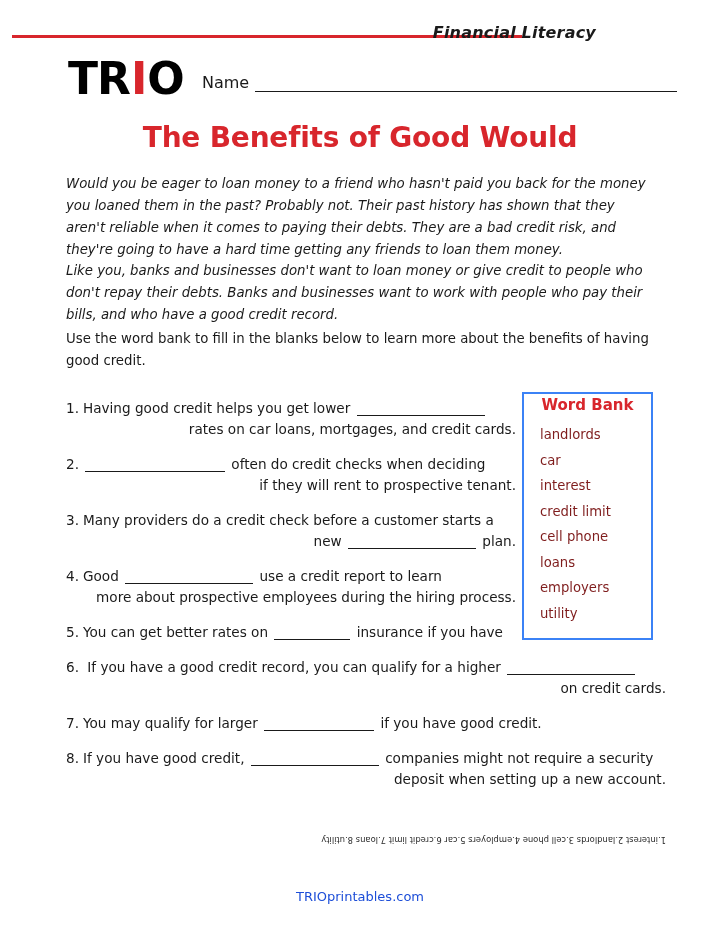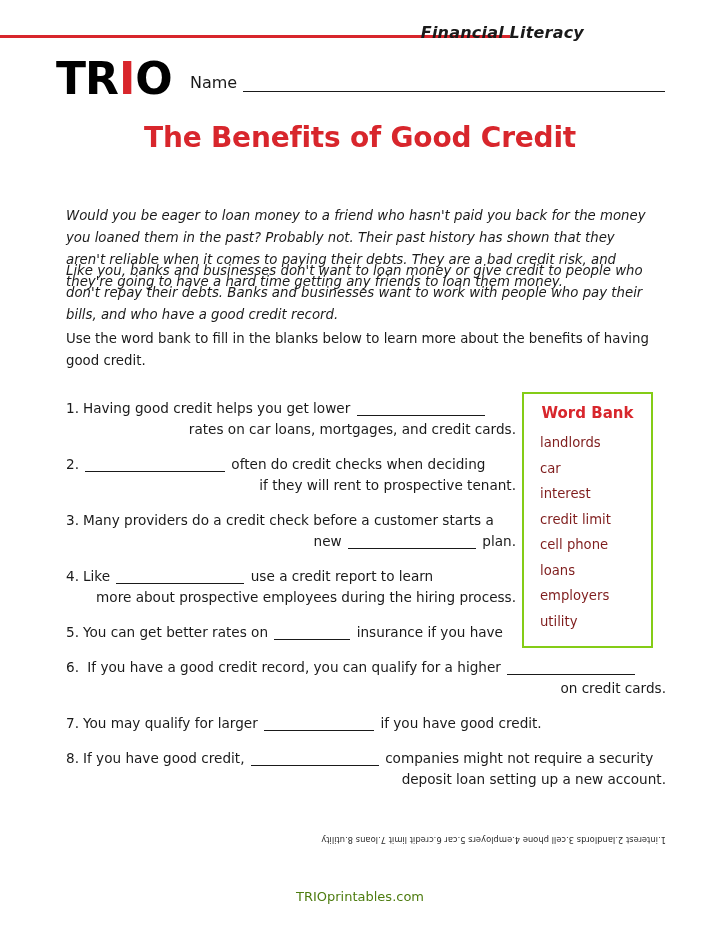--- a/index.html
+++ b/index.html
@@ -12,21 +12,21 @@
     height: 932px;
     position: relative;
     font-family: "Liberation Sans", sans-serif;
     color: #1a1a1a;
     overflow: hidden;
   }
 
   
   .header {
     position: absolute;
-    top: 0; left: 0;
+    top: 0; left: 12px;
     width: 608px;
     height: 108px;
     text-align: right;
   }
   .header-rule {
     position: absolute;
     left: 0;
     top: 35px;
     width: 510px;
     height: 3px;
@@ -107,21 +107,21 @@
   .intro {
     position: absolute;
     left: 66px;
     width: 592px;
     font-family: "DejaVu Sans", sans-serif;
     font-size: 13.3px;
     line-height: 22px;
     color: #1a1a1a;
   }
   .intro.italic { font-style: italic; }
-  #intro-1 { top: 173px; margin-top: 32px; }
+  #intro-1 { top: 173px; }
   #intro-2 { top: 260px; }
   #instructions { top: 328px; }
 
   
   .questions {
     position: absolute;
     left: 66px;
     top: 398px;
     width: 600px;
   }
@@ -157,24 +157,24 @@
 
   
   .q-narrow { width: 450px; }
 
   
   .word-bank {
     position: absolute;
     left: 522px;
     top: 392px;
     width: 131px;
-    border: 2px solid #84cc16;
+    border: 2px solid #3b82f6;
     background: #fff;
     box-sizing: border-box;
-    padding: 10px 0 12px 0;
+    padding: 2px 0 12px 0;
   }
   .wb-title {
     font-family: "DejaVu Sans", sans-serif;
     font-weight: bold;
     font-size: 15px;
     color: #d8262c;
     text-align: center;
     margin-bottom: 8px;
   }
   .wb-list {
@@ -206,21 +206,21 @@
 
   
   .footer {
     position: absolute;
     left: 0;
     top: 889px;
     width: 720px;
     text-align: center;
     font-family: "DejaVu Sans", sans-serif;
     font-size: 13px;
-    color: #4d7c0f;
+    color: #1d4ed8;
   }
 </style>
 </head>
 <body>
 
 <div class="header">
   <div class="header-rule"></div>
   <div class="header-subject">Financial Literacy</div>
 
   <div class="logo">
@@ -228,21 +228,21 @@
       <span class="logo-i">I</span>
       <span class="logo-o">O</span>
   </div>
 
   <div class="name-row">
     <span class="name-label">Name</span>
     <span class="name-line"></span>
   </div>
 </div>
 
-<div class="title">The Benefits of Good Credit</div>
+<div class="title">The Benefits of Good Would</div>
 
 <div class="intro italic" id="intro-1">Would you be eager to loan money to a friend who hasn't paid you back for the money you loaned them in the past? Probably not. Their past history has shown that they aren't reliable when it comes to paying their debts. They are a bad credit risk, and they're going to have a hard time getting any friends to loan them money.</div>
 <div class="intro italic" id="intro-2">Like you, banks and businesses don't want to loan money or give credit to people who don't repay their debts. Banks and businesses want to work with people who pay their bills, and who have a good credit record.</div>
 <div class="intro" id="instructions">Use the word bank to fill in the blanks below to learn more about the benefits of having good credit.</div>
 
 <div class="word-bank">
   <div class="wb-title">Word Bank</div>
   <ul class="wb-list">
     <li>landlords</li>
     <li>car</li>
@@ -266,39 +266,39 @@
     <span class="qnum">2.</span><span class="blank b-xlong"></span><span class="qbody"> often do credit checks when deciding</span>
     <span class="ql2">if they will rent to prospective tenant.</span>
   </div>
 
   <div class="q q-narrow">
     <span class="qnum">3.</span><span class="qbody">Many providers do a credit check before a customer starts a</span>
     <span class="ql2"><span>new </span><span class="blank b-long"></span><span> plan.</span></span>
   </div>
 
   <div class="q q-narrow">
-    <span class="qnum">4.</span><span class="qbody">Like </span><span class="blank b-long"></span><span class="qbody"> use a credit report to learn</span>
+    <span class="qnum">4.</span><span class="qbody">Good </span><span class="blank b-long"></span><span class="qbody"> use a credit report to learn</span>
     <span class="ql2">more about prospective employees during the hiring process.</span>
   </div>
 
   <div class="q q-narrow">
     <span class="qnum">5.</span><span class="qbody">You can get better rates on </span><span class="blank b-short"></span><span class="qbody"> insurance if you have</span>
   </div>
 
   <div class="q">
     <span class="qnum">6.</span><span class="qbody"> If you have a good credit record, you can qualify for a higher </span><span class="blank b-long"></span>
     <span class="ql2">on credit cards.</span>
   </div>
 
   <div class="q">
     <span class="qnum">7.</span><span class="qbody">You may qualify for larger </span><span class="blank b-med"></span><span class="qbody"> if you have good credit.</span>
   </div>
 
   <div class="q">
     <span class="qnum">8.</span><span class="qbody">If you have good credit, </span><span class="blank b-long"></span><span class="qbody"> companies might not require a security</span>
-    <span class="ql2">deposit loan setting up a new account.</span>
+    <span class="ql2">deposit when setting up a new account.</span>
   </div>
 
 </div>
 
 <div class="answer-key">1.interest  2.landlords  3.cell phone  4.employers  5.car  6.credit limit  7.loans  8.utility</div>
 
 <div class="footer">TRIOprintables.com</div>
 
 </body></html>

